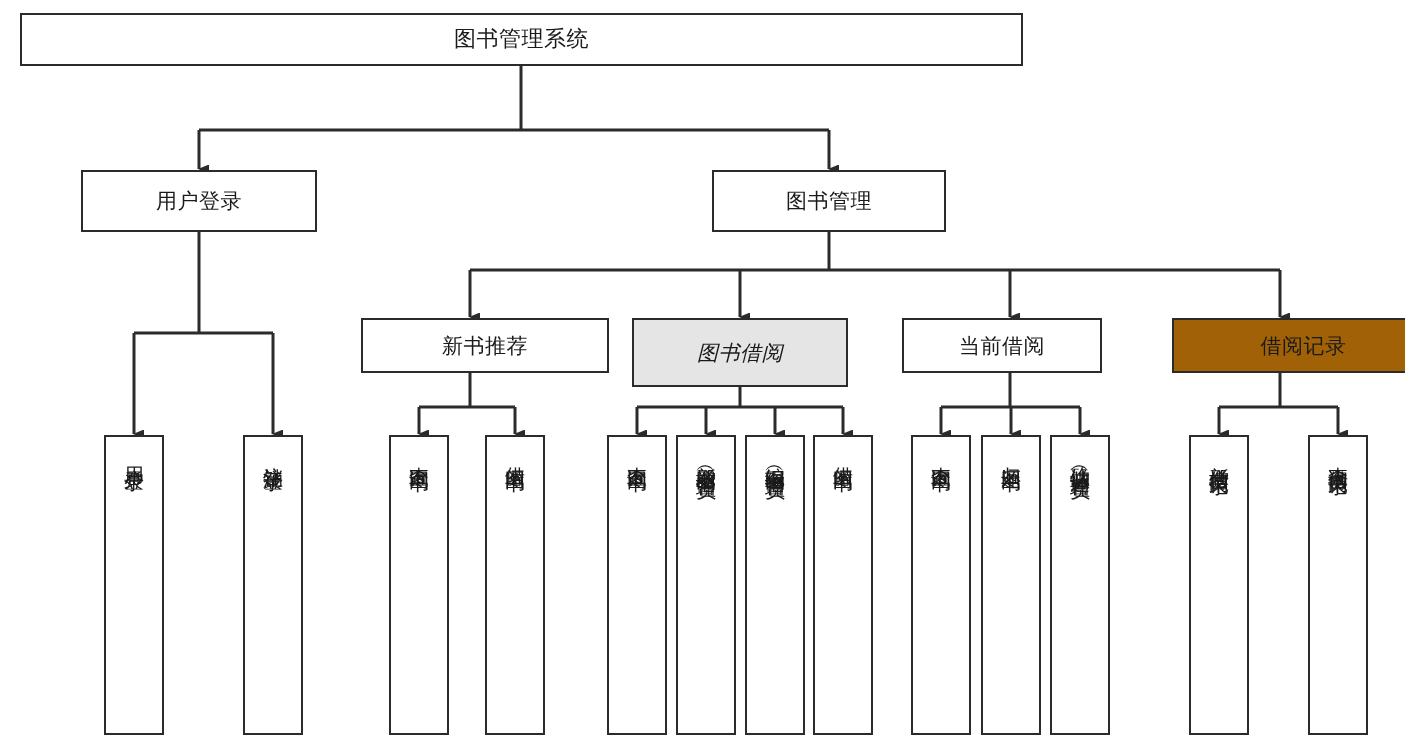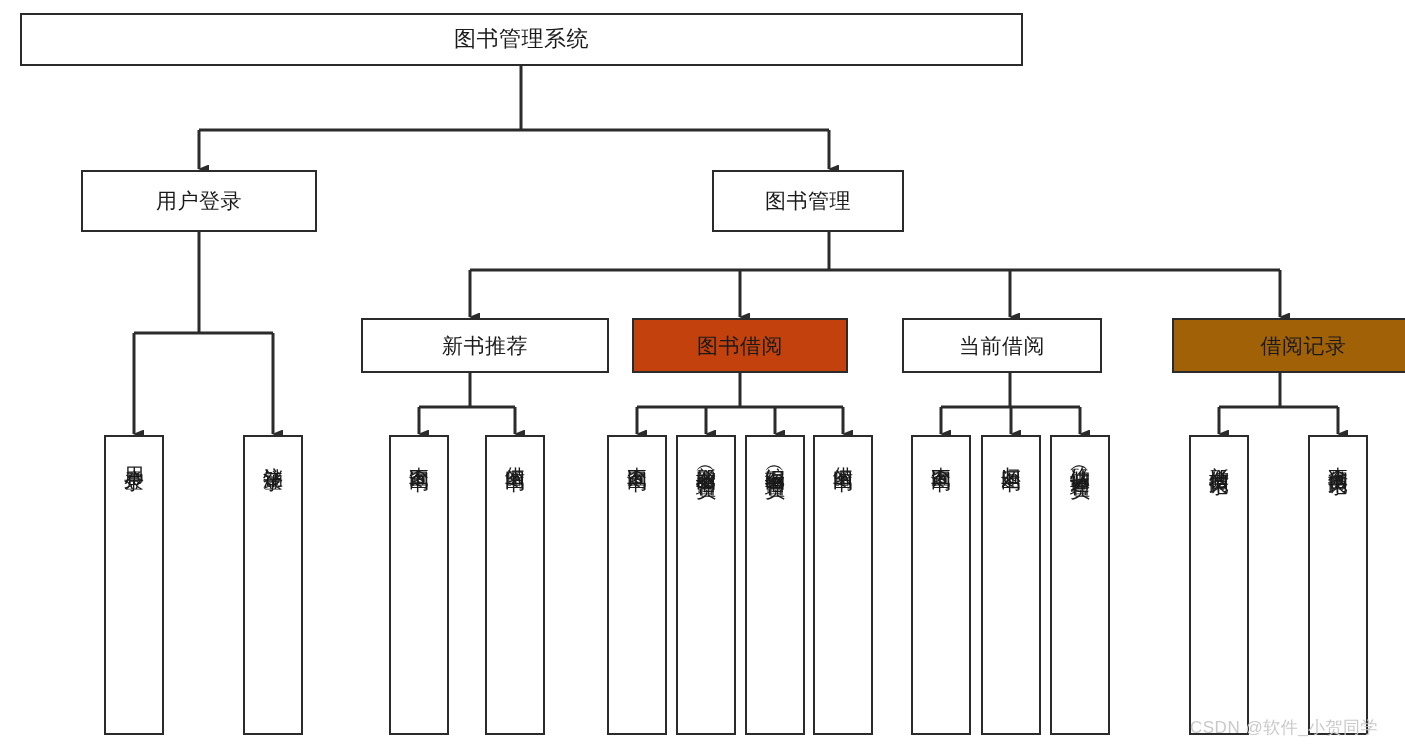--- a/index.html
+++ b/index.html
@@ -115,27 +115,27 @@
       </g>
   </svg>
 
   <div id="nodes-layer">
       <div class="node-box level-root" style="left: 20px; top: 13px; width: 1003px; height: 53px; border-color: rgb(43, 43, 43); background: rgb(255, 255, 255);">
         <span class="node-label" style="color: rgb(26, 26, 26);">图书管理系统</span>
       </div>
       <div class="node-box level-2" style="left: 81px; top: 170px; width: 236px; height: 62px; border-color: rgb(43, 43, 43); background: rgb(255, 255, 255);">
         <span class="node-label" style="color: rgb(26, 26, 26);">用户登录</span>
       </div>
-      <div class="node-box level-2" style="left: 712px; top: 170px; width: 192px; height: 62px; border-color: rgb(43, 43, 43); background: rgb(255, 255, 255);">
+      <div class="node-box level-2" style="left: 712px; top: 170px; width: 234px; height: 62px; border-color: rgb(43, 43, 43); background: rgb(255, 255, 255);">
         <span class="node-label" style="color: rgb(26, 26, 26);">图书管理</span>
       </div>
       <div class="node-box level-3" style="left: 361px; top: 318px; width: 248px; height: 55px; border-color: rgb(43, 43, 43); background: rgb(255, 255, 255);">
         <span class="node-label" style="color: rgb(26, 26, 26);">新书推荐</span>
       </div>
-      <div class="node-box level-3" style="left: 632px; top: 318px; width: 216px; height: 55px; border-color: rgb(43, 43, 43); background: #c2410c;">
+      <div class="node-box level-3" style="left: 632px; top: 318px; width: 216px; height: 69px; border-color: rgb(43, 43, 43); background: #e5e5e5; font-style: italic;">
         <span class="node-label" style="color: rgb(26, 26, 26);">图书借阅</span>
       </div>
       <div class="node-box level-3" style="left: 902px; top: 318px; width: 200px; height: 55px; border-color: rgb(43, 43, 43); background: rgb(255, 255, 255);">
         <span class="node-label" style="color: rgb(26, 26, 26);">当前借阅</span>
       </div>
       <div class="node-box level-3" style="left: 1172px; top: 318px; width: 236px; height: 55px; border-color: rgb(43, 43, 43); background: #a16207; padding-left: 27px;">
         <span class="node-label" style="color: rgb(26, 26, 26);">借阅记录</span>
       </div>
       <div class="node-box level-leaf leaf" style="left: 104px; top: 435px; width: 60px; height: 300px; border-color: rgb(43, 43, 43); background: rgb(255, 255, 255);">
         <span class="node-label" style="color: rgb(26, 26, 26);">用户登录</span>
@@ -171,15 +171,14 @@
         <span class="node-label" style="color: rgb(26, 26, 26);">确认归还（管理员）</span>
       </div>
       <div class="node-box level-leaf leaf" style="left: 1189px; top: 435px; width: 60px; height: 300px; border-color: rgb(43, 43, 43); background: rgb(255, 255, 255);">
         <span class="node-label" style="color: rgb(26, 26, 26);">新增借阅记录</span>
       </div>
       <div class="node-box level-leaf leaf" style="left: 1308px; top: 435px; width: 60px; height: 300px; border-color: rgb(43, 43, 43); background: rgb(255, 255, 255);">
         <span class="node-label" style="color: rgb(26, 26, 26);">查询借阅记录</span>
       </div>
     </div>
 
-  <div class="watermark" style="left: 1190px; top: 716px; color: rgb(201, 201, 201);">CSDN @软件_小贺同学</div>
 
 </div>
 
 </body></html>

